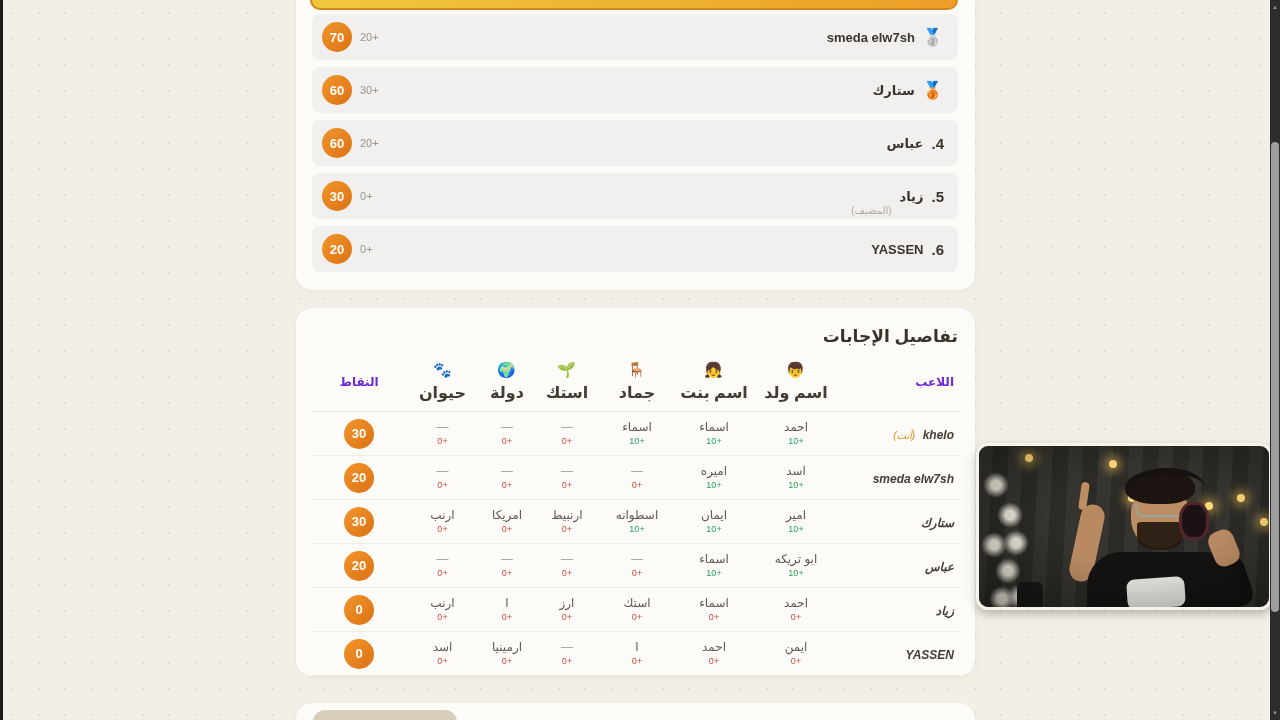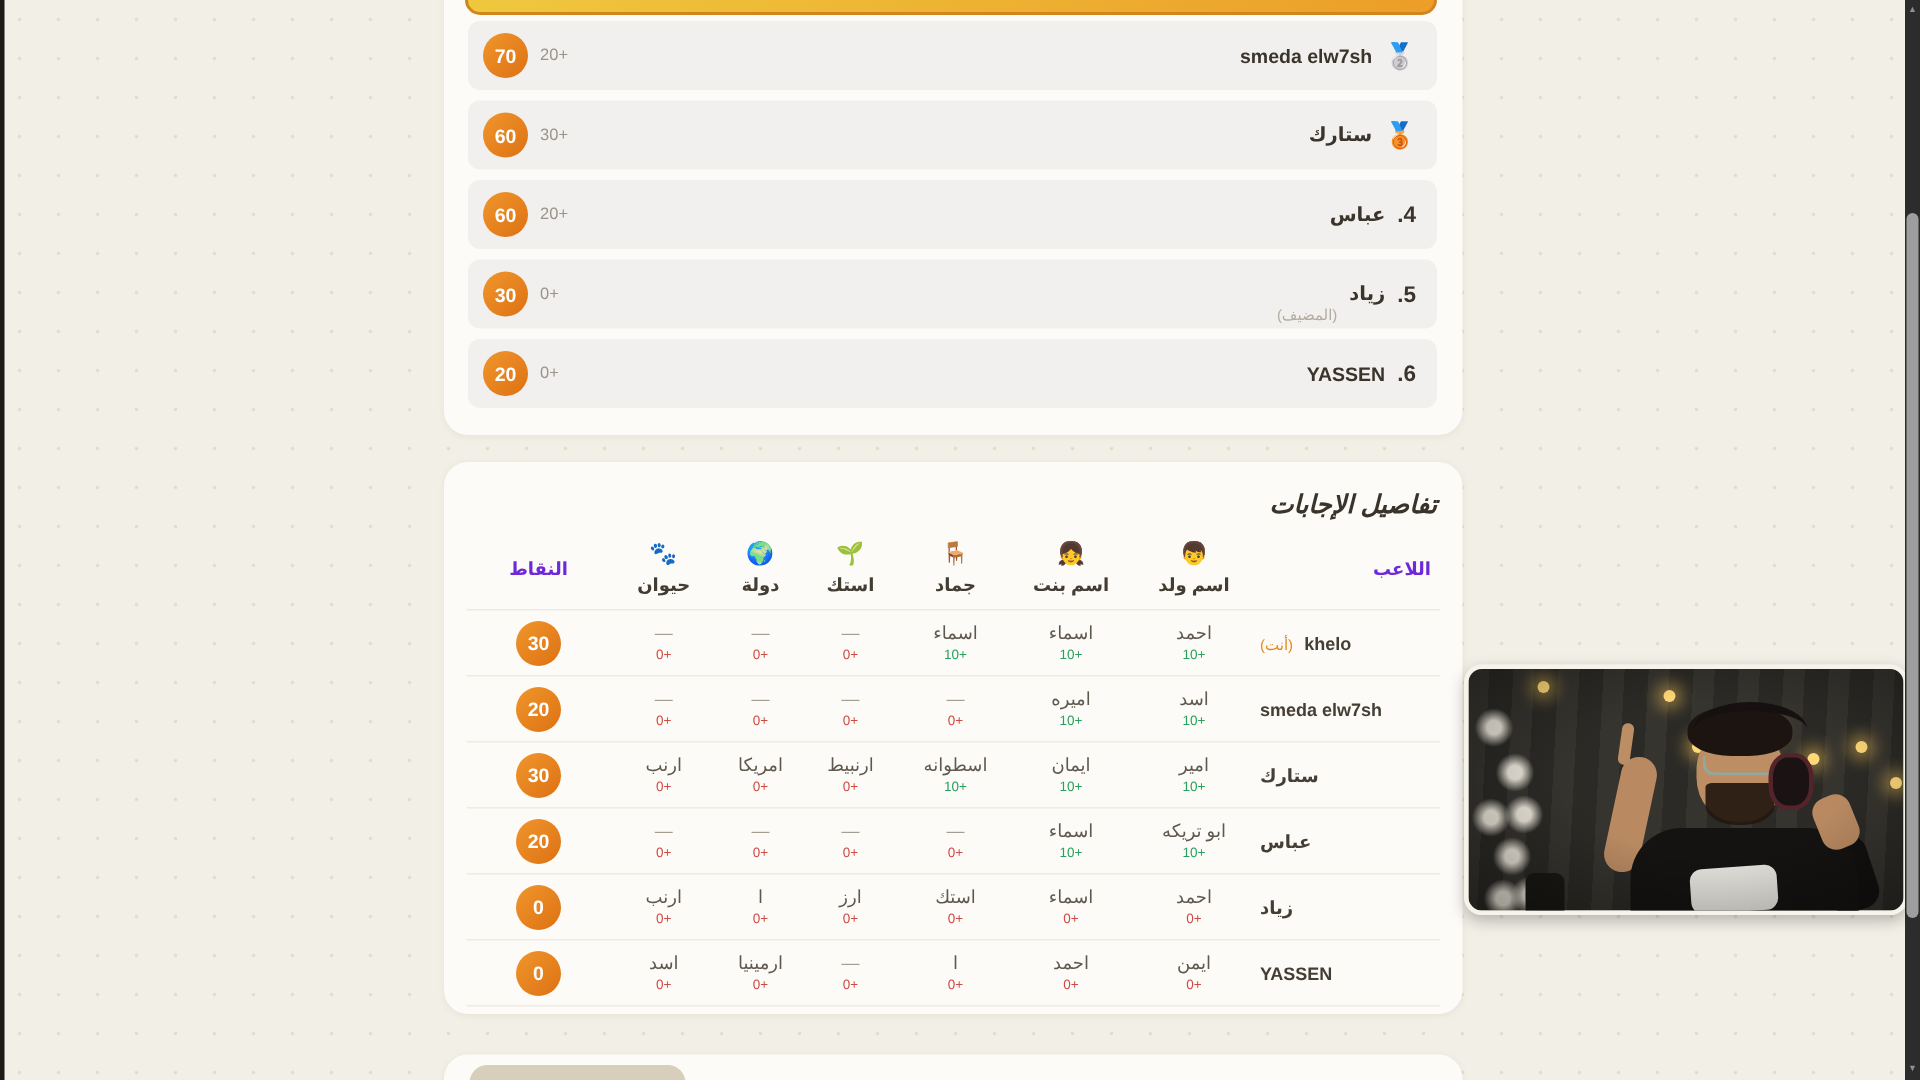--- a/index.html
+++ b/index.html
@@ -29,31 +29,31 @@
   .lb-rank{font-weight:700;font-size:15px;color:#3b342b;}
   .lb-medal{font-size:17px;line-height:17px;}
   .lb-name{font-weight:700;font-size:13px;color:#3b342b;}
   .lb-suffix{font-size:10px;color:#b3ac9f;margin-top:28px;}
   .lb-score{display:flex;align-items:center;gap:8px;direction:rtl;}
   .badge{width:30px;height:30px;border-radius:50%;background:linear-gradient(135deg,#f0962c,#dd7113);
     color:#fff;font-weight:700;font-size:13px;display:flex;align-items:center;justify-content:center;}
   .lb-delta{font-size:11px;color:#9b948a;}
 
   
-  .d-title{font-size:17px;font-weight:700;color:#3a332a;margin:2px 2px 12px;text-align:right;font-style:italic;}
+  .d-title{font-size:17px;font-weight:700;color:#3a332a;margin:2px 2px 12px;text-align:right;}
   table{width:100%;border-collapse:collapse;table-layout:fixed;direction:rtl;}
   col.c-player{width:120px}col.c-boy{width:88px}col.c-girl{width:76px}col.c-jamad{width:78px}
   col.c-nabat{width:62px}col.c-dawla{width:58px}col.c-haywan{width:71px}col.c-points{width:96px}
   thead th{padding:2px 0 9px;border-bottom:1px solid #efeadf;text-align:center;font-weight:700;}
   th.plain{font-size:12px;color:#6d28d9;vertical-align:middle;}
   th.pl-right{text-align:right;padding-right:6px;}
   .hicon{font-size:15px;height:18px;line-height:18px;}
-  .hlabel{font-size:12px;font-weight:700;color:#433c32;margin-top:4px;}
+  .hlabel{font-size:16px;font-weight:700;color:#433c32;margin-top:4px;}
   tbody td{height:43px;text-align:center;border-bottom:1px solid #f0ebe1;padding:0;}
-  .pcell{text-align:left;padding-right:6px;}
+  .pcell{text-align:right;padding-right:6px;font-style:italic;}
   .pcell span:empty{display:none;}
   .pname{font-weight:700;font-size:12px;color:#453e34;}
   .psuf{font-size:10px;color:#e78a1e;margin-right:3px;}
   .av{font-size:12px;color:#5f584e;line-height:14px;}
   .av.dash{color:#a59e92;}
   .ad{font-size:9px;line-height:11px;margin-top:2px;}
   .g{color:#27a05e}.r{color:#cf4a42}
   .pbadge{width:30px;height:30px;border-radius:50%;background:linear-gradient(135deg,#f0962c,#dd7113);
     color:#fff;font-weight:700;font-size:13px;display:flex;align-items:center;justify-content:center;margin:0 auto;}
 

